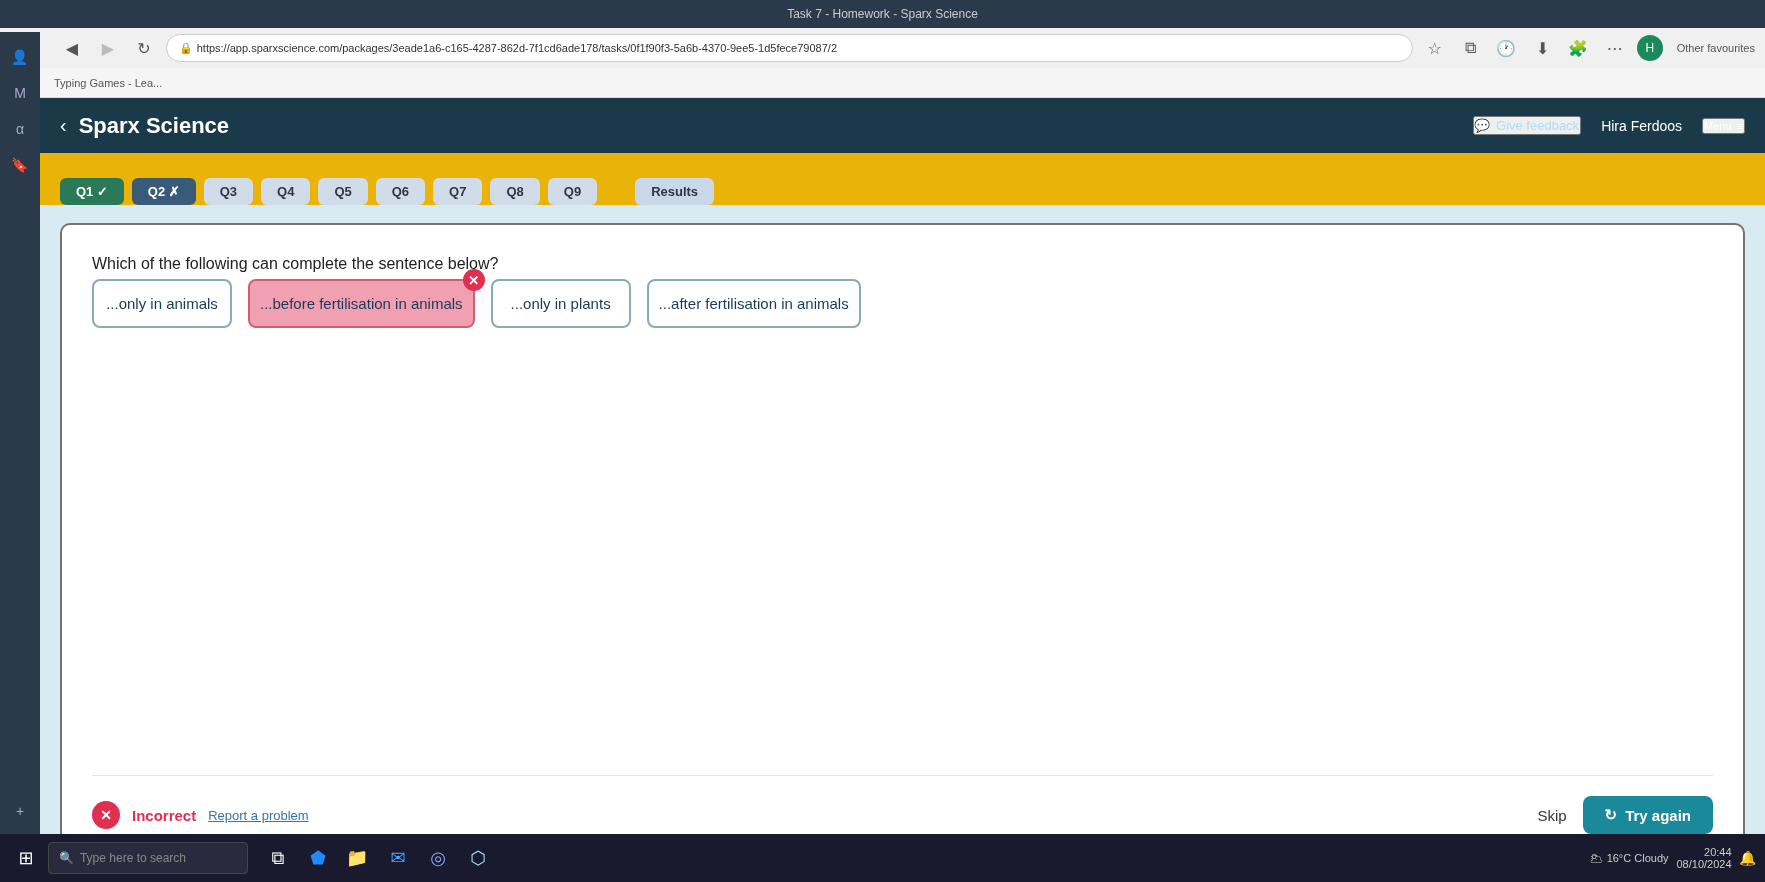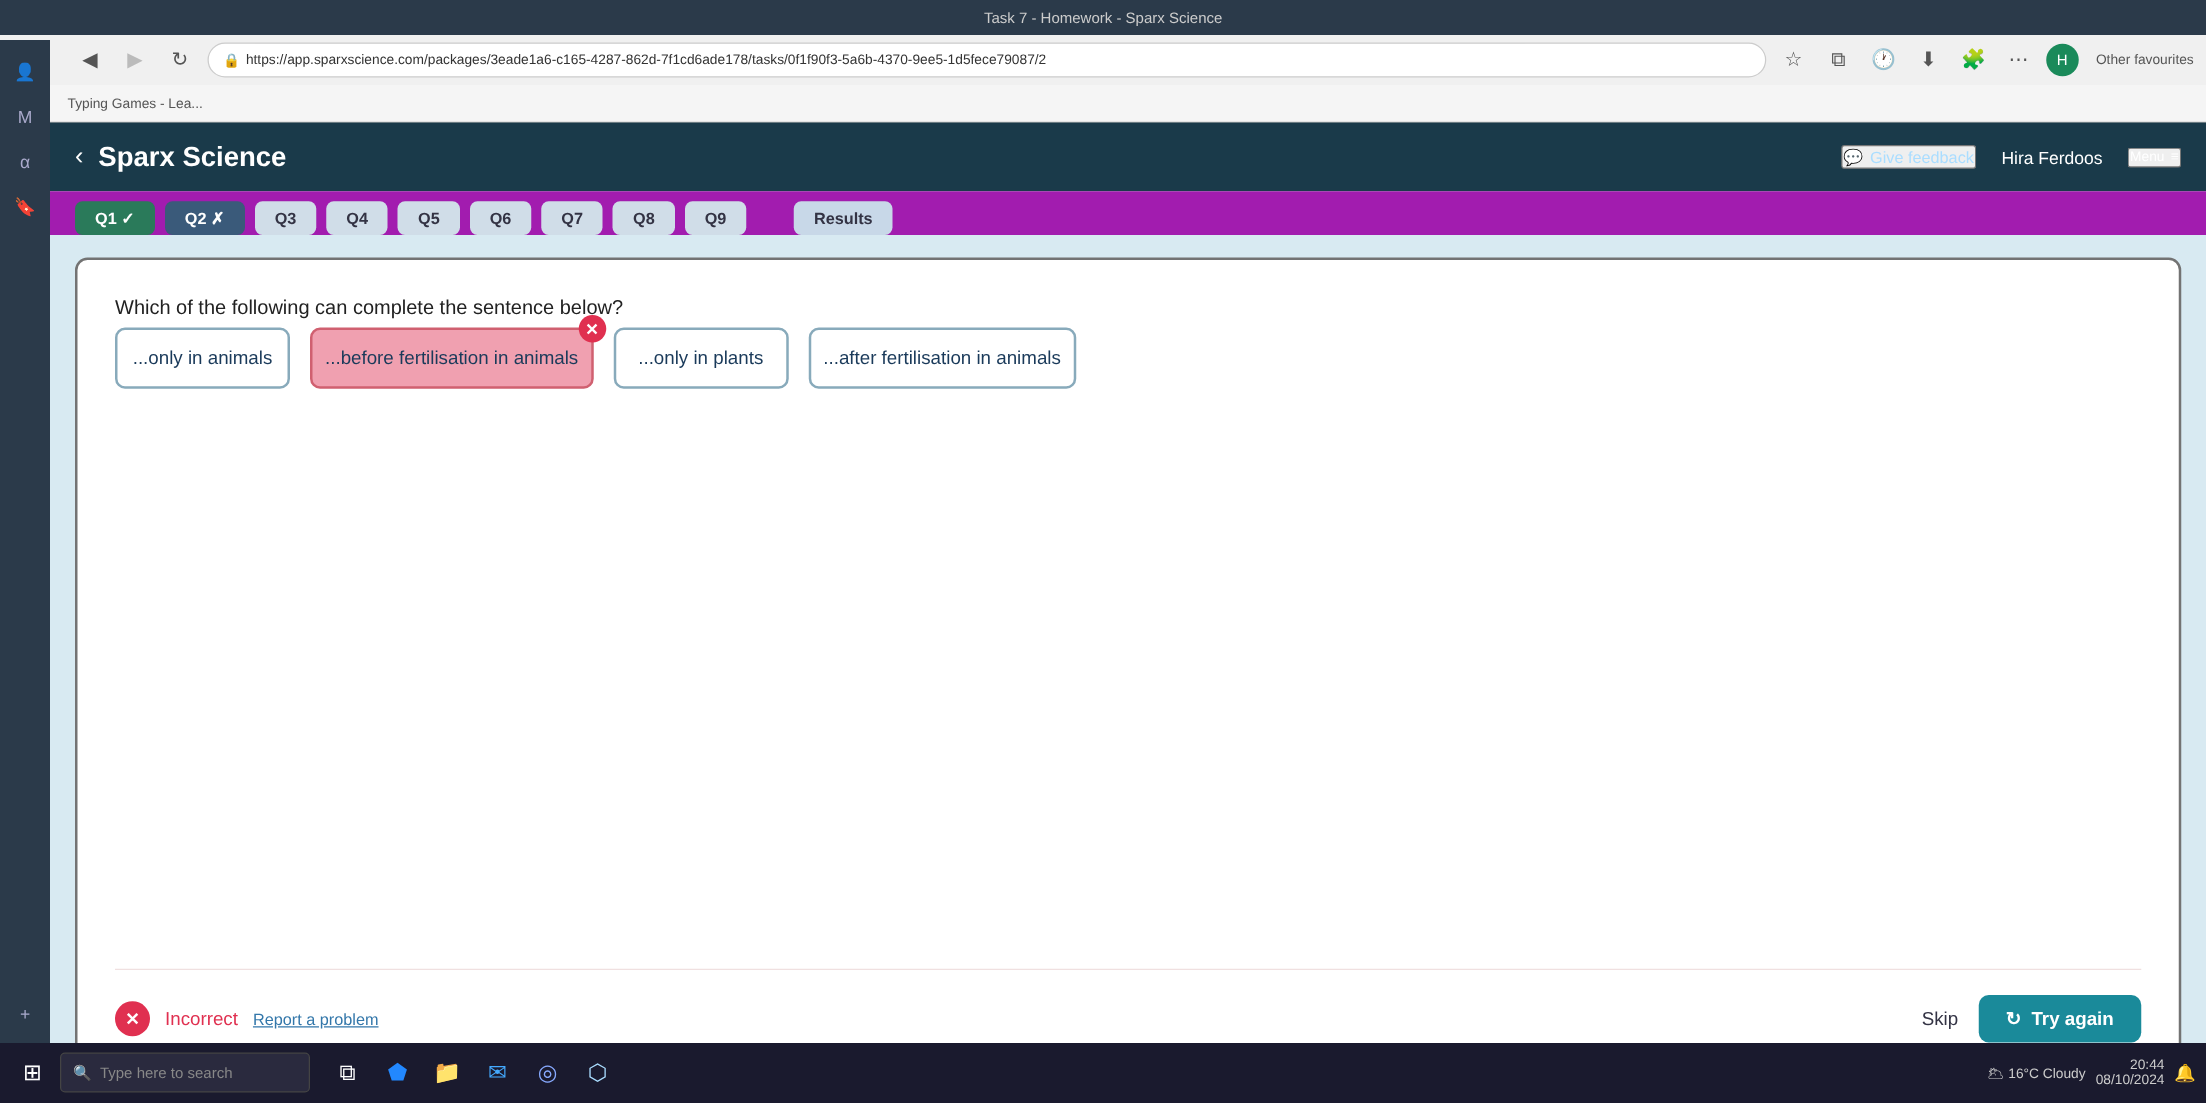--- a/index.html
+++ b/index.html
@@ -128,22 +128,22 @@
       color: white;
       font-size: 11px;
       cursor: pointer;
       display: flex;
       align-items: flex-start;
       gap: 5px;
     }
 
     
     .tabs-row {
-      background: #a21caf;
-      padding: 8px 20px 0 20px;
+      background: #eab308;
+      padding: 25px 20px 0 20px;
       display: flex;
       align-items: center;
       gap: 8px;
     }
 
     .tab {
       padding: 6px 16px;
       border-radius: 6px;
       font-size: 13px;
       font-weight: 600;
@@ -270,21 +270,21 @@
       color: white;
       font-size: 14px;
       display: flex;
       align-items: center;
       justify-content: center;
       font-weight: bold;
     }
 
     .incorrect-text {
       font-size: 15px;
-      font-weight: 400;
+      font-weight: 700;
       color: #e03050;
     }
 
     .report-link {
       font-size: 13px;
       color: #3377aa;
       text-decoration: underline;
       cursor: pointer;
     }
 

